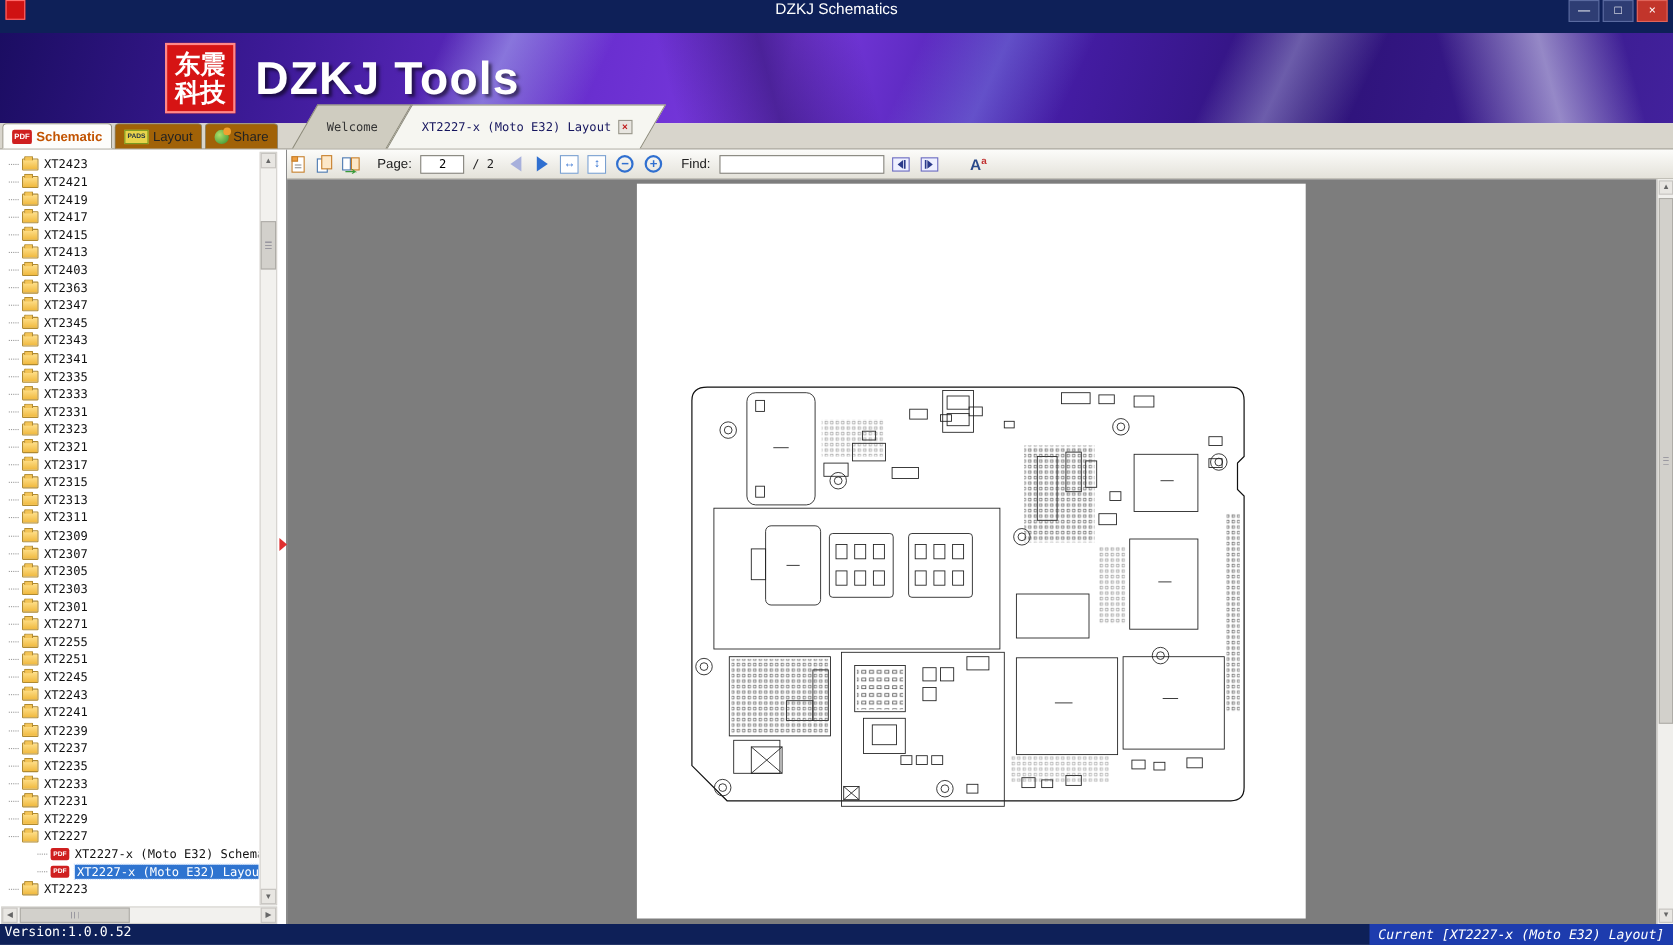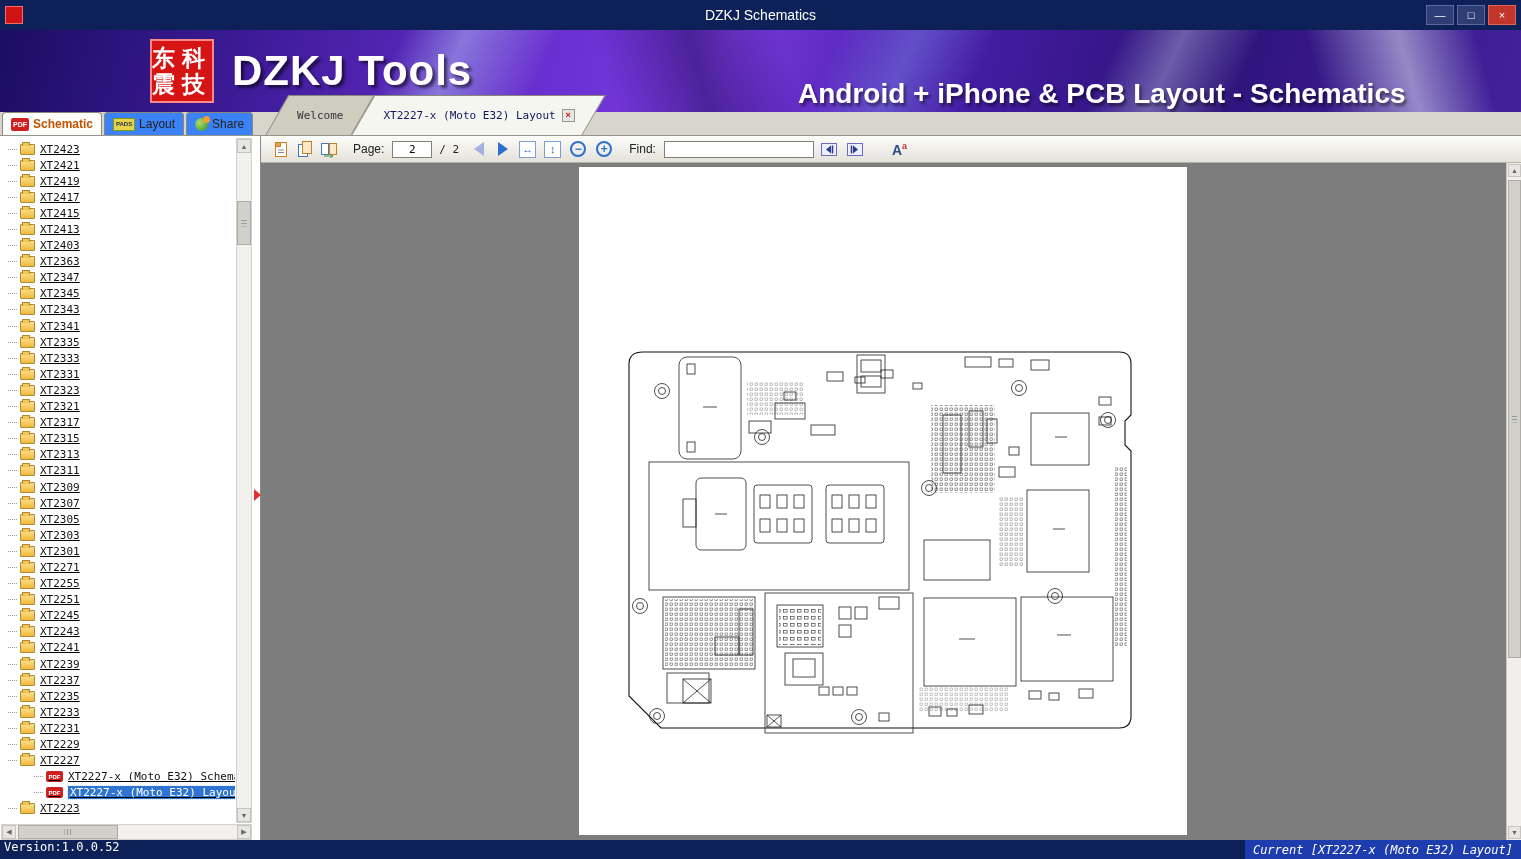--- a/index.html
+++ b/index.html
@@ -1,57 +1,57 @@
 <!DOCTYPE html>
 <html><head>
 <meta charset="utf-8">
 <style>
   * { box-sizing: border-box; margin: 0; padding: 0; }
   html,body { width:1521px; height:859px; overflow:hidden; font-family:"Liberation Sans",sans-serif; background:#fff; }
   body { position:relative; }
 
   
-  .titlebar { position:absolute; top:0; left:0; right:0; height:30px; background:#0e2058; display:flex; align-items:center; color:#fff; }
+  .titlebar { position:absolute; top:0; left:0; right:0; height:30px; background:#0e2058; display:flex; color:#fff; }
   .app-icon { width:18px; height:18px; margin-left:5px; background:#cf1212; border:1px solid #ff6a6a; color:#fff; font-size:6px; line-height:1.1; text-align:center; overflow:hidden; font-weight:bold; }
   .title-text { position:absolute; left:50%; transform:translateX(-50%); font-size:14px; }
   .win-controls { margin-left:auto; display:flex; gap:3px; padding-right:5px; }
   .win-btn { width:28px; height:20px; background:#2e3d74; border:1px solid #5a6aa0; color:#fff; font-size:11px; display:flex; align-items:center; justify-content:center; cursor:default; }
   .win-btn.close { background:#c2352b; border-color:#e0645a; }
 
   
   .banner { position:absolute; top:30px; left:0; right:0; height:82px; overflow:hidden;
     background:linear-gradient(105deg,#1b0d62 0%,#3c1a96 16%,#6a2fd0 36%,#7b3be0 47%,#4a1fae 60%,#2d1278 78%,#42219c 100%); }
   .banner::before { content:""; position:absolute; inset:0;
     background:linear-gradient(115deg,transparent 26%,rgba(190,210,255,.45) 30%,transparent 36%,transparent 54%,rgba(150,190,255,.30) 59%,transparent 64%,transparent 72%,rgba(220,230,255,.35) 76%,transparent 81%); }
   .banner::after { content:""; position:absolute; inset:0;
     background:linear-gradient(75deg,transparent 40%,rgba(20,5,70,.45) 46%,transparent 52%,transparent 86%,rgba(240,245,255,.5) 92%,transparent 97%); }
-  .logo-box { position:absolute; left:150px; top:9px; width:64px; height:64px; background:#d61414; border:2px solid #ff8888; color:#fff; font-weight:bold; font-size:23px; line-height:1.15; display:flex; flex-direction:row; align-items:center; justify-content:center; z-index:2; }
+  .logo-box { position:absolute; left:150px; top:9px; width:64px; height:64px; background:#d61414; border:2px solid #ff8888; color:#fff; font-weight:bold; font-size:23px; line-height:1.15; display:flex; flex-direction:column; align-items:center; justify-content:center; z-index:2; }
   .banner-title { position:absolute; left:232px; top:17px; font-size:42px; font-weight:bold; color:#fff; letter-spacing:1px; text-shadow:3px 3px 3px rgba(0,0,0,.55); z-index:2; }
   .banner-tagline { position:absolute; left:798px; top:48px; font-size:28px; font-weight:bold; color:#fff; text-shadow:2px 3px 3px rgba(0,0,0,.5); z-index:2; white-space:nowrap; }
 
   
   .tabbar { position:absolute; top:112px; left:0; right:0; height:24px; background:#d8d5cc; border-bottom:1px solid #96948a; display:flex; align-items:center; }
-  .main-tab { height:23px; display:flex; align-items:center; gap:4px; padding:0 8px; background:#3b82f6; border:1px solid #8a8878; border-bottom:none; border-radius:4px 4px 0 0; font-size:12px; color:#222; margin-left:2px; cursor:default; }
+  .main-tab { height:23px; display:flex; align-items:center; gap:4px; padding:0 8px; background:#a16207; border:1px solid #8a8878; border-bottom:none; border-radius:4px 4px 0 0; font-size:12px; color:#222; margin-left:2px; cursor:default; }
   .main-tab.active { background:#fdfdfb; color:#c25300; font-weight:bold; }
   .pdf-ico { width:18px; height:13px; background:#cf1f1f; color:#fff; font-size:7px; font-weight:bold; display:flex; align-items:center; justify-content:center; border-radius:2px; flex:none; }
   .pads-ico { width:22px; height:13px; background:#e8d44a; border:1px solid #7a9a20; color:#234; font-size:6px; font-weight:bold; display:flex; align-items:center; justify-content:center; flex:none; }
   .share-ico { width:13px; height:13px; border-radius:50%; background:radial-gradient(circle at 35% 35%,#aee06a,#2e8b2e); position:relative; flex:none; }
   .share-ico::after { content:""; position:absolute; right:-2px; top:-2px; width:7px; height:7px; border-radius:50%; background:#f0a030; }
   .doc-tabs { display:flex; margin-left:24px; height:23px; align-items:flex-end; }
   .doc-tab { position:relative; height:40px; padding:5px 20px; display:flex; align-items:center; gap:6px; font-size:12px; color:#222; cursor:default; }
   .doc-tab .skin { position:absolute; inset:0; background:#cfccc0; border:1px solid #8a8878; border-bottom:none; transform:skewX(-30deg); }
   .doc-tab.active .skin { background:#f6f6f1; }
   .doc-tab span.lbl { position:relative; z-index:1; font-family:"DejaVu Sans Mono",monospace; font-size:11px; color:#15155e; }
   .doc-tab:not(.active) span.lbl { color:#333; }
   .tab-close { position:relative; z-index:1; width:13px; height:13px; background:#e8e6e0; border:1px solid #9a988c; color:#c01818; font-size:9px; line-height:11px; text-align:center; font-weight:bold; }
 
   
   .sidebar { position:absolute; top:136px; left:0; width:261px; bottom:19px; background:#fff; border-right:1px solid #8a8a8a; }
   .tree { position:absolute; top:2px; left:0; right:25px; bottom:17px; overflow:hidden; padding-top:3px; }
-  .tree-row { height:16.1px; display:flex; align-items:center; padding-left:8px; white-space:nowrap; cursor:default;text-decoration:underline; }
+  .tree-row { height:16.1px; display:flex; align-items:center; padding-left:8px; white-space:nowrap; cursor:default; }
   .tree-row.child { padding-left:34px; }
   .tree-dash { width:9px; height:0; border-top:1px dotted #9a9a9a; margin-right:3px; flex:none; }
   .folder-icon { width:15px; height:11px; background:linear-gradient(#ffe08a,#f0b93f); border:1px solid #b08a30; border-radius:1px; position:relative; margin-right:5px; flex:none; }
   .folder-icon::before { content:""; position:absolute; top:-3px; left:1px; width:6px; height:3px; background:#f4c455; border:1px solid #b08a30; border-bottom:none; border-radius:1px 1px 0 0; }
   .pdf-badge { width:17px; height:11px; background:#cf1f1f; color:#fff; font-size:6px; font-weight:bold; display:flex; align-items:center; justify-content:center; border-radius:2px; margin-right:5px; flex:none; }
   .tree-label { font-family:"DejaVu Sans Mono",monospace; font-size:11px; color:#111; }
   .tree-row.selected .tree-label { background:#2f74d0; color:#fff; outline:1px dotted #cfe2ff; padding:0 2px; }
 
   
   .sb-v { position:absolute; width:16px; background:#f2f1ee; border:1px solid #d4d2ce; }
@@ -61,21 +61,21 @@
   .sb-grip { position:absolute; left:3px; right:3px; top:50%; height:7px; transform:translateY(-50%);
     background:repeating-linear-gradient(to bottom,#9a98a0 0 1px,transparent 1px 3px); }
   .sb-grip-h { position:absolute; top:3px; bottom:3px; left:50%; width:7px; transform:translateX(-50%);
     background:repeating-linear-gradient(to right,#9a98a0 0 1px,transparent 1px 3px); }
   .side-vscroll { top:2px; right:8px; bottom:17px; }
   .side-hscroll { left:1px; right:8px; bottom:0; }
 
   .splitter-arrow { position:absolute; left:254px; top:489px; width:0; height:0; border-top:6px solid transparent; border-bottom:6px solid transparent; border-left:7px solid #e03030; z-index:5; }
 
   
-  .toolbar { position:absolute; top:136px; left:261px; right:0; height:27px; background:linear-gradient(#fcfcfa,#e4e2da); border-bottom:1px solid #b5b2a8; display:flex; align-items:center; padding-left:10px; gap:4px; }
+  .toolbar { position:absolute; top:136px; left:261px; right:0; height:27px; background:linear-gradient(#fcfcfa,#e4e2da); border-bottom:1px solid #b5b2a8; display:flex; align-items:center; gap:4px; }
   .tb-ico { width:20px; height:18px; display:flex; align-items:center; justify-content:center; cursor:default; }
   .tb-label { font-size:12px; color:#222; margin-left:10px; margin-right:4px; }
   .page-input { width:40px; height:17px; border:1px solid #828078; font-size:11px; text-align:center; font-family:"DejaVu Sans Mono",monospace; background:#fff; }
   .page-total { font-size:11px; color:#222; font-family:"DejaVu Sans Mono",monospace; margin:0 6px 0 3px; }
   .tri { width:0; height:0; border-top:7px solid transparent; border-bottom:7px solid transparent; margin:0 5px; cursor:default; }
   .tri.prev { border-right:10px solid #a7b0dc; }
   .tri.next { border-left:10px solid #2f6fd0; }
   .fit-ico { width:17px; height:17px; border:1px solid #7aa0d0; background:#fff; color:#2f6fd0; font-size:11px; display:flex; align-items:center; justify-content:center; margin:0 2px; cursor:default; }
   .zoom-ico { width:16px; height:16px; border:2px solid #2f6fd0; border-radius:50%; color:#2f6fd0; font-size:12px; font-weight:bold; display:flex; align-items:center; justify-content:center; margin:0 3px; line-height:1; cursor:default; }
   .find-input { width:150px; height:17px; border:1px solid #828078; font-size:11px; background:#fff; padding:0 3px; }
@@ -106,21 +106,20 @@
     <div class="win-btn close">×</div>
   </div>
 </div>
 
 <div class="banner">
   <div class="logo-box">
     <span>东震</span>
     <span>科技</span>
   </div>
   <div class="banner-title">DZKJ Tools</div>
-  <div class="banner-tagline">Android + iPhone &amp; PCB Layout - Schematics</div>
 </div>
 
 <div class="tabbar">
   <div class="main-tab active">
     <span class="pdf-ico">PDF</span>
     <span>Schematic</span>
   </div>
   <div class="main-tab">
     <span class="pads-ico">PADS</span>
     <span>Layout</span>

